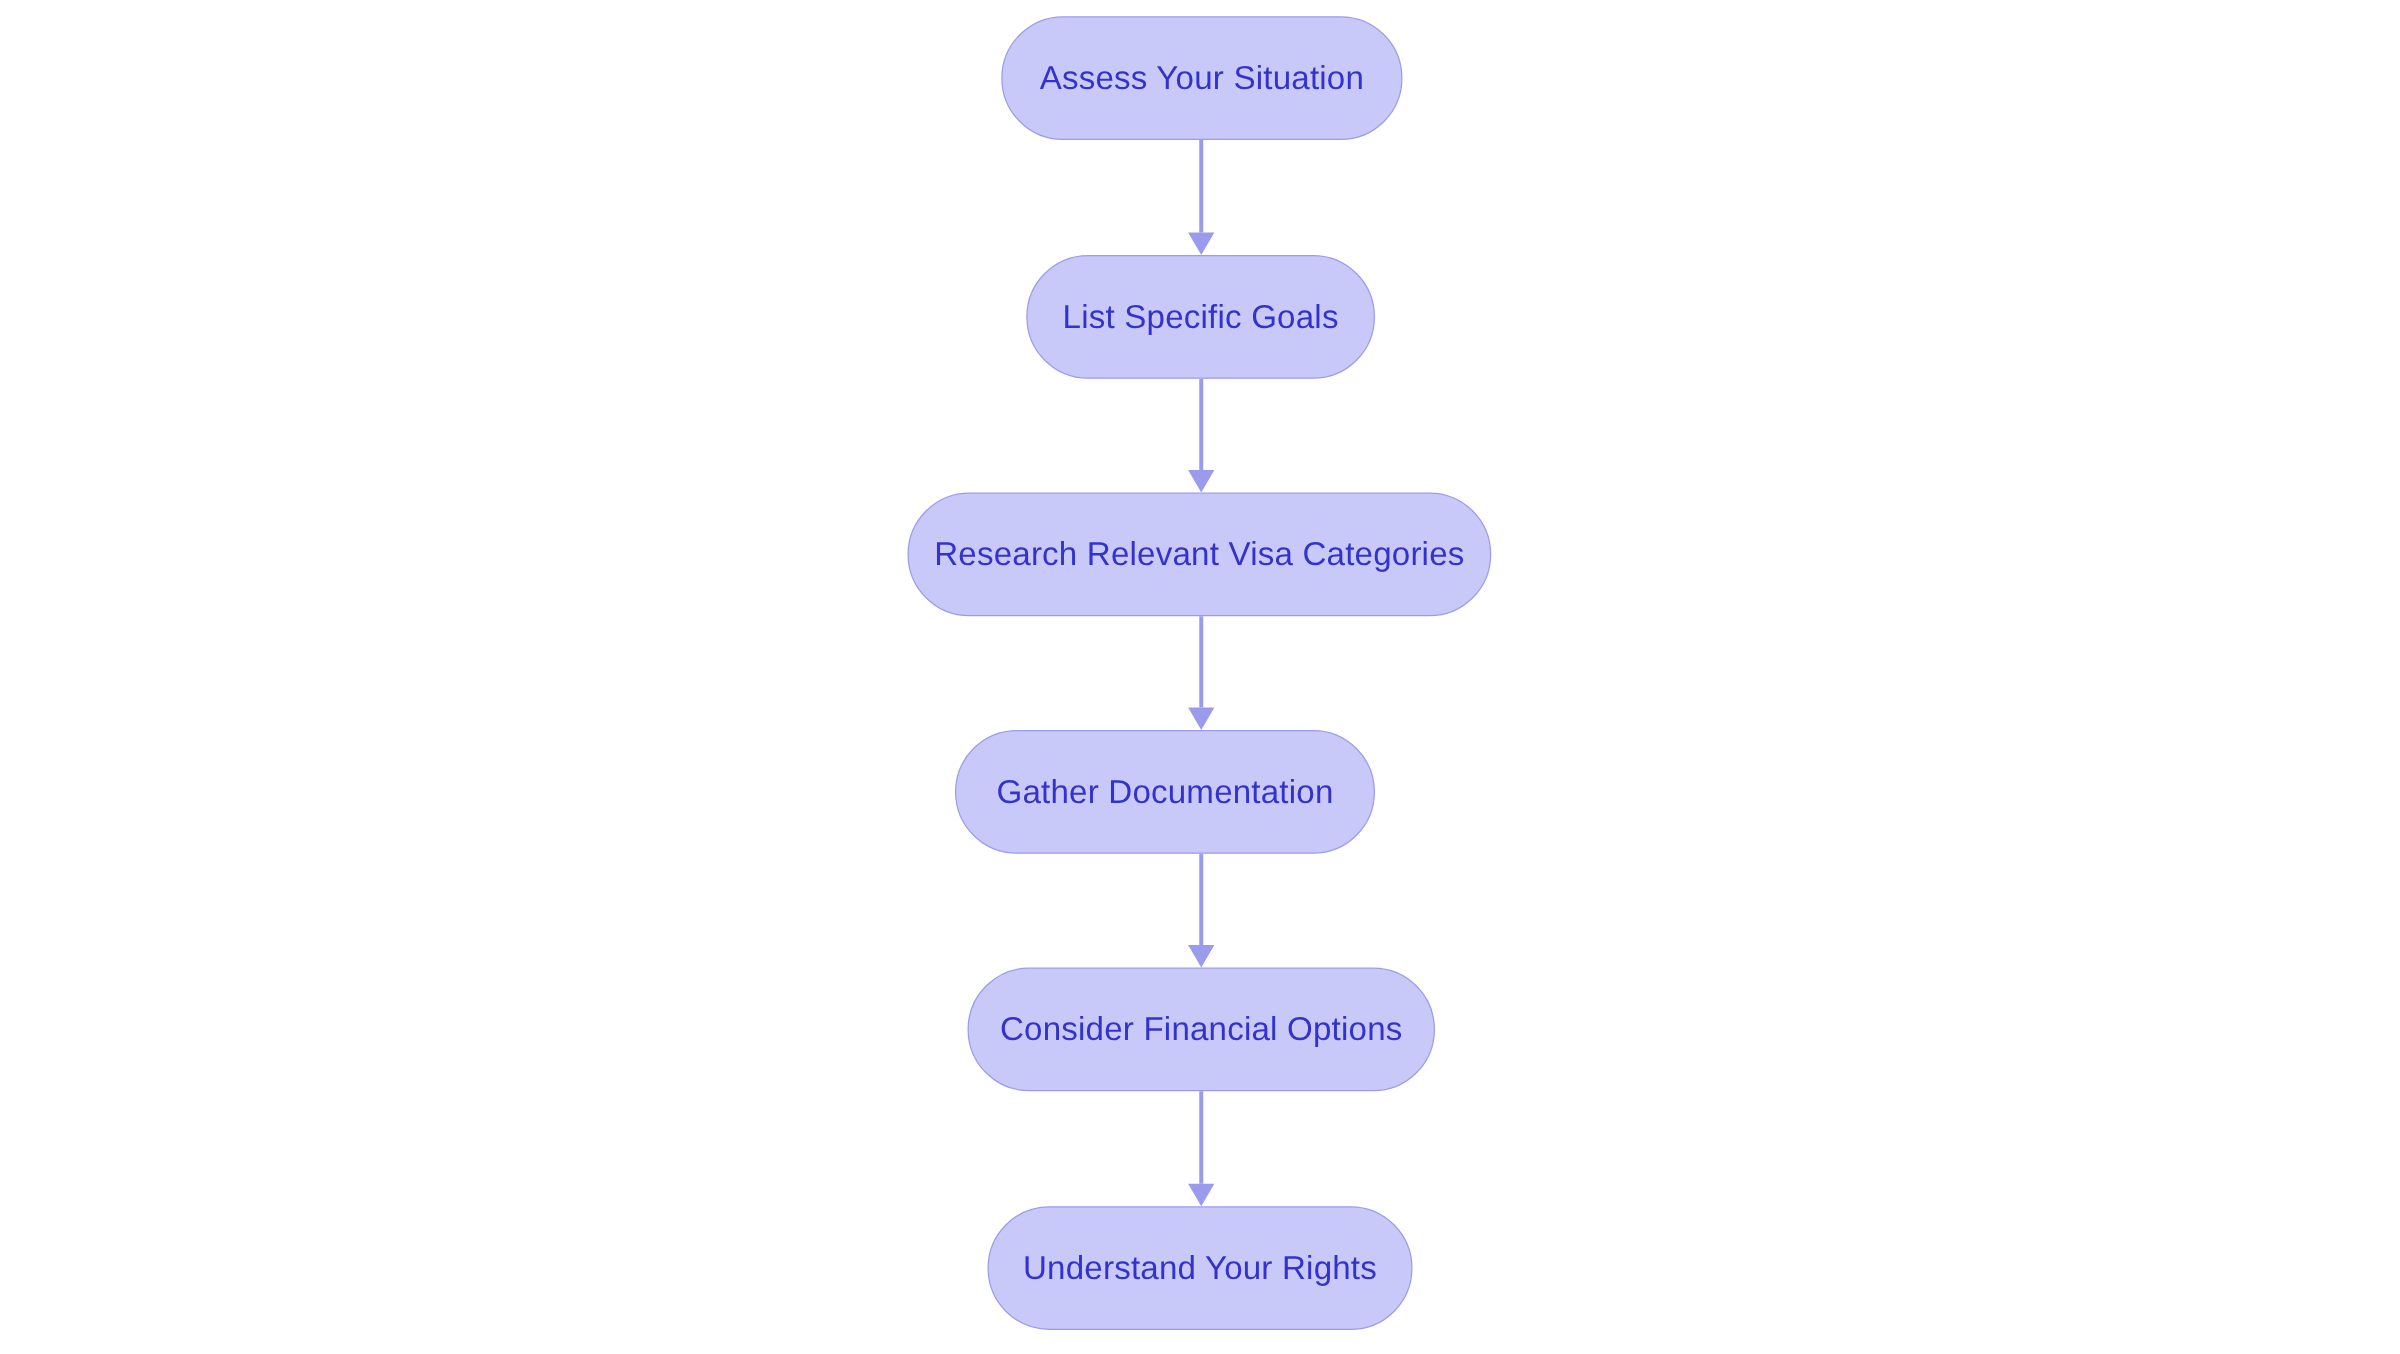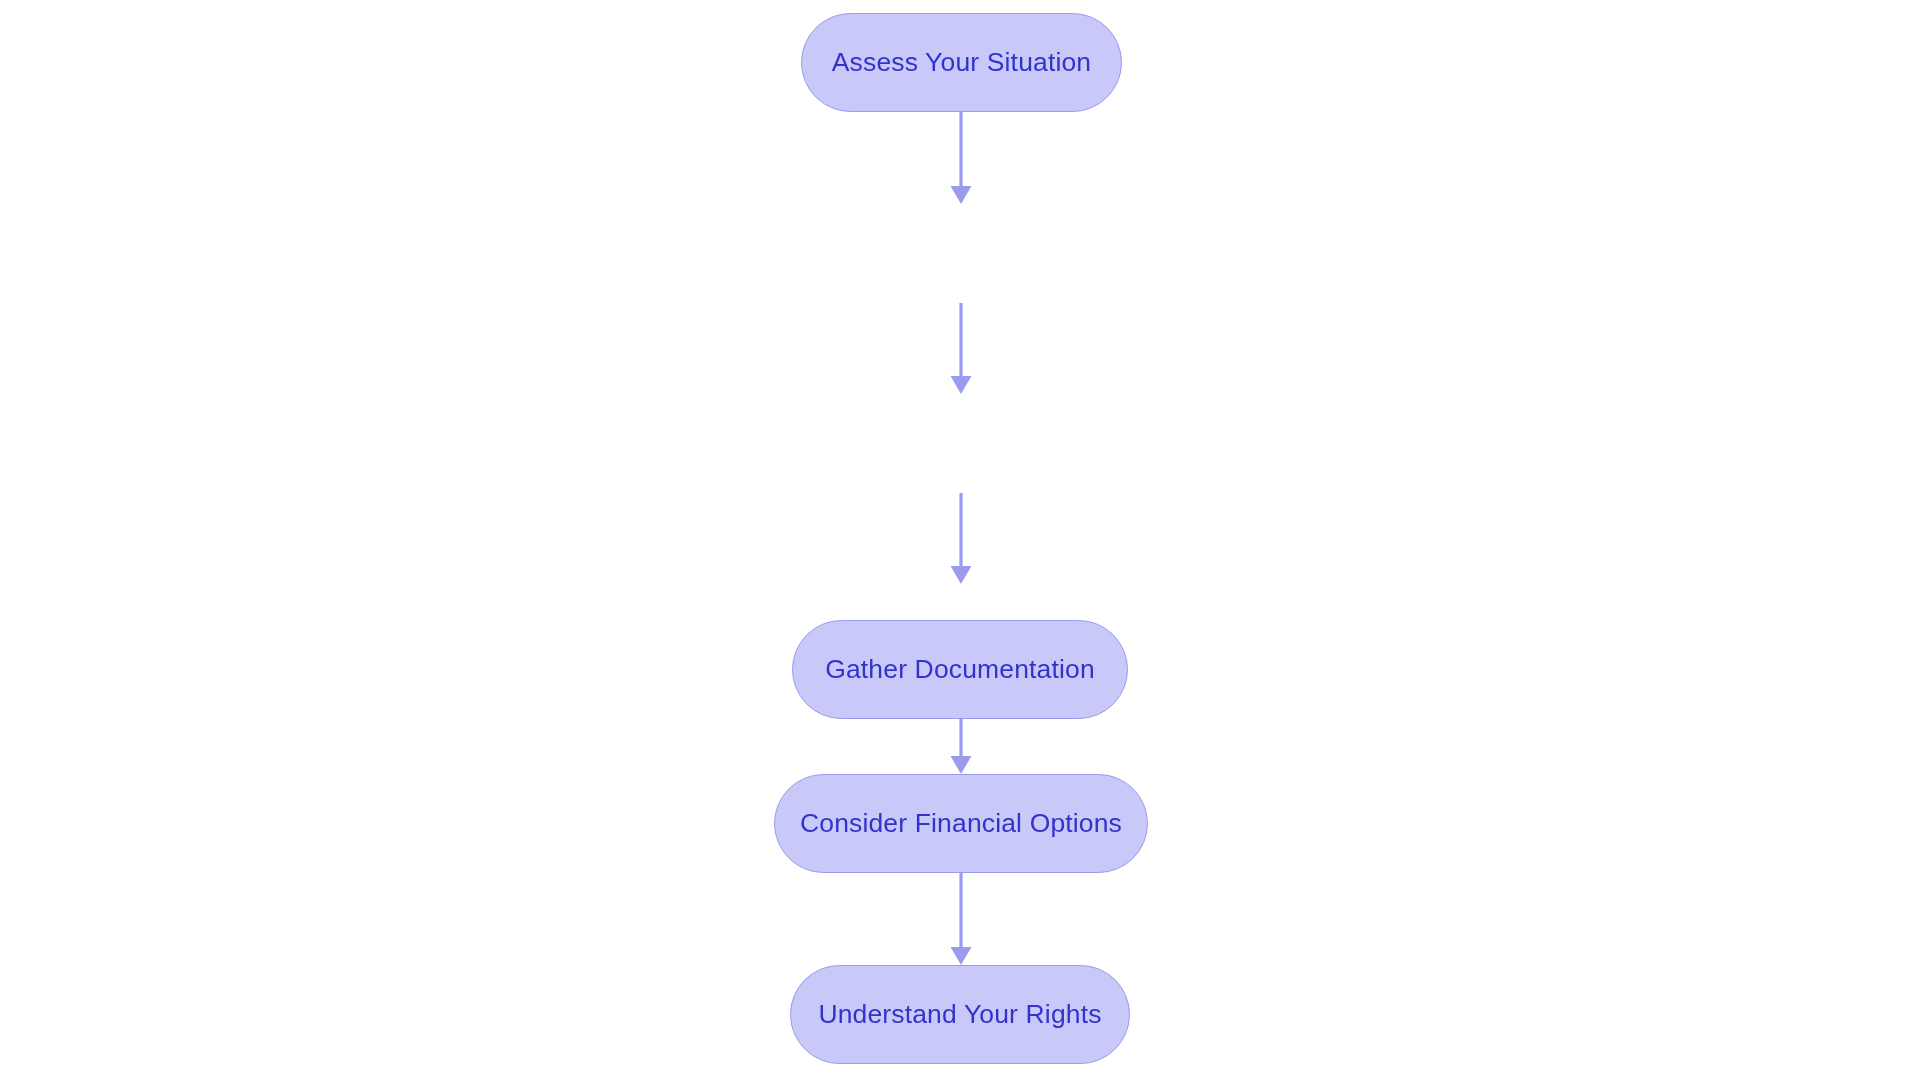--- a/index.html
+++ b/index.html
@@ -43,21 +43,21 @@
     color: #3333cc;
     white-space: nowrap;
     line-height: 1;
     user-select: none;
   }
 
   
   .node-1 { left: 801px;  top: 13px;  width: 321px; }
   .node-2 { left: 821px;  top: 204px; width: 279px; }
   .node-3 { left: 726px;  top: 394px; width: 467px; }
-  .node-4 { left: 792px;  top: 584px; width: 336px; margin-top: 36px; }
+  .node-4 { left: 764px;  top: 584px; width: 336px; }
   .node-5 { left: 774px;  top: 774px; width: 374px; }
   .node-6 { left: 790px;  top: 965px; width: 340px; }
 
   
   .connector {
     position: absolute;
     left: 0;
     top: 0;
     width: 1920px;
     height: 1083px;
@@ -104,21 +104,27 @@
     <g>
       <line class="conn-line" x1="961" y1="873" x2="961" y2="947"></line>
       <polygon class="conn-head" points="950.5,947 971.5,947 961,965"></polygon>
     </g>
   </svg>
 
   <div class="node node-1">
     <span class="node-label">Assess Your Situation</span>
   </div>
 
+  <div class="node node-2">
+    <span class="node-label">List Specific Goals</span>
+  </div>
 
+  <div class="node node-3">
+    <span class="node-label">Research Relevant Visa Categories</span>
+  </div>
 
   <div class="node node-4">
     <span class="node-label">Gather Documentation</span>
   </div>
 
   <div class="node node-6">
     <span class="node-label">Understand Your Rights</span>
   </div>
 
   <div class="node node-5">

